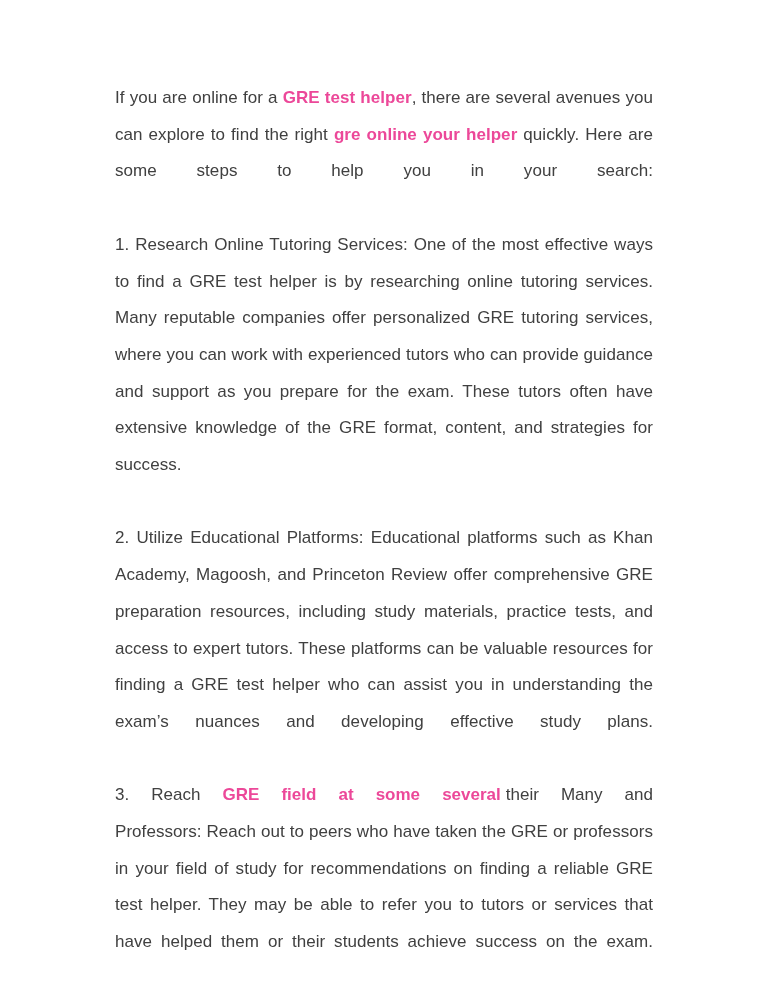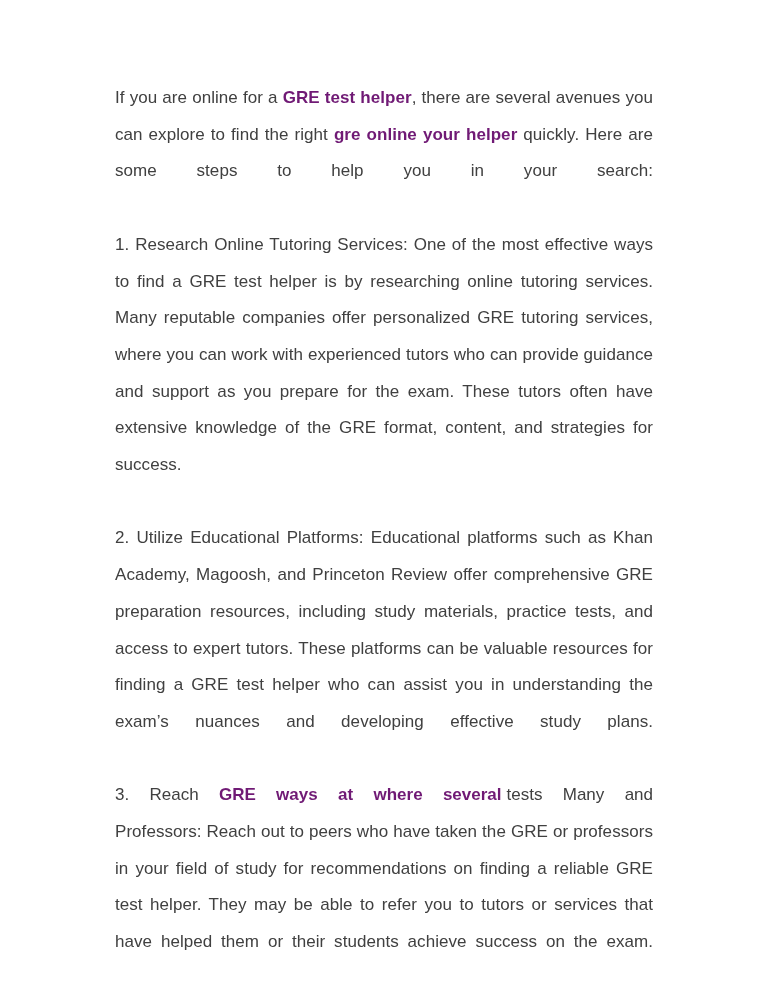--- a/index.html
+++ b/index.html
@@ -43,21 +43,21 @@
   }
 
   
   .para:after {
     content: "";
     display: inline-block;
     width: 100%;
   }
 
   .link-blue {
-    color: #701a75;
+    color: #ec4899;
     font-weight: 700;
   }
 
   
   .stretch-line {
     display: flex;
     width: 100%;
     color: #404040;
     font-size: 17px;
     line-height: 36.7px;
@@ -87,29 +87,29 @@
 
     <p class="para">2. Utilize Educational Platforms: Educational platforms such as Khan Academy, Magoosh, and Princeton Review offer comprehensive GRE preparation resources, including study materials, practice tests, and access to expert tutors. These platforms can be valuable resources for finding a GRE test helper who can assist you in understanding the exam’s nuances and developing effective study plans.</p>
 
     <div class="stretch-line">
       <span class="seg">3.</span>
       <span class="gap"></span>
       <span class="seg">Reach</span>
       <span class="gap"></span>
       <span class="seg link-blue">GRE</span>
       <span class="gap"></span>
-      <span class="seg link-blue">ways</span>
+      <span class="seg link-blue">field</span>
       <span class="gap"></span>
       <span class="seg link-blue">at</span>
       <span class="gap"></span>
-      <span class="seg link-blue">where</span>
+      <span class="seg link-blue">some</span>
       <span class="gap"></span>
       <span class="seg link-blue">several</span>
       <span class="gap-narrow"></span>
-      <span class="seg">tests</span>
+      <span class="seg">their</span>
       <span class="gap"></span>
       <span class="seg">Many</span>
       <span class="gap"></span>
       <span class="seg">and</span>
     </div>
 
     <p class="para">Professors: Reach out to peers who have taken the GRE or professors in your field of study for recommendations on finding a reliable GRE test helper. They may be able to refer you to tutors or services that have helped them or their students achieve success on the exam.</p>
 
   </div>
 </div>

